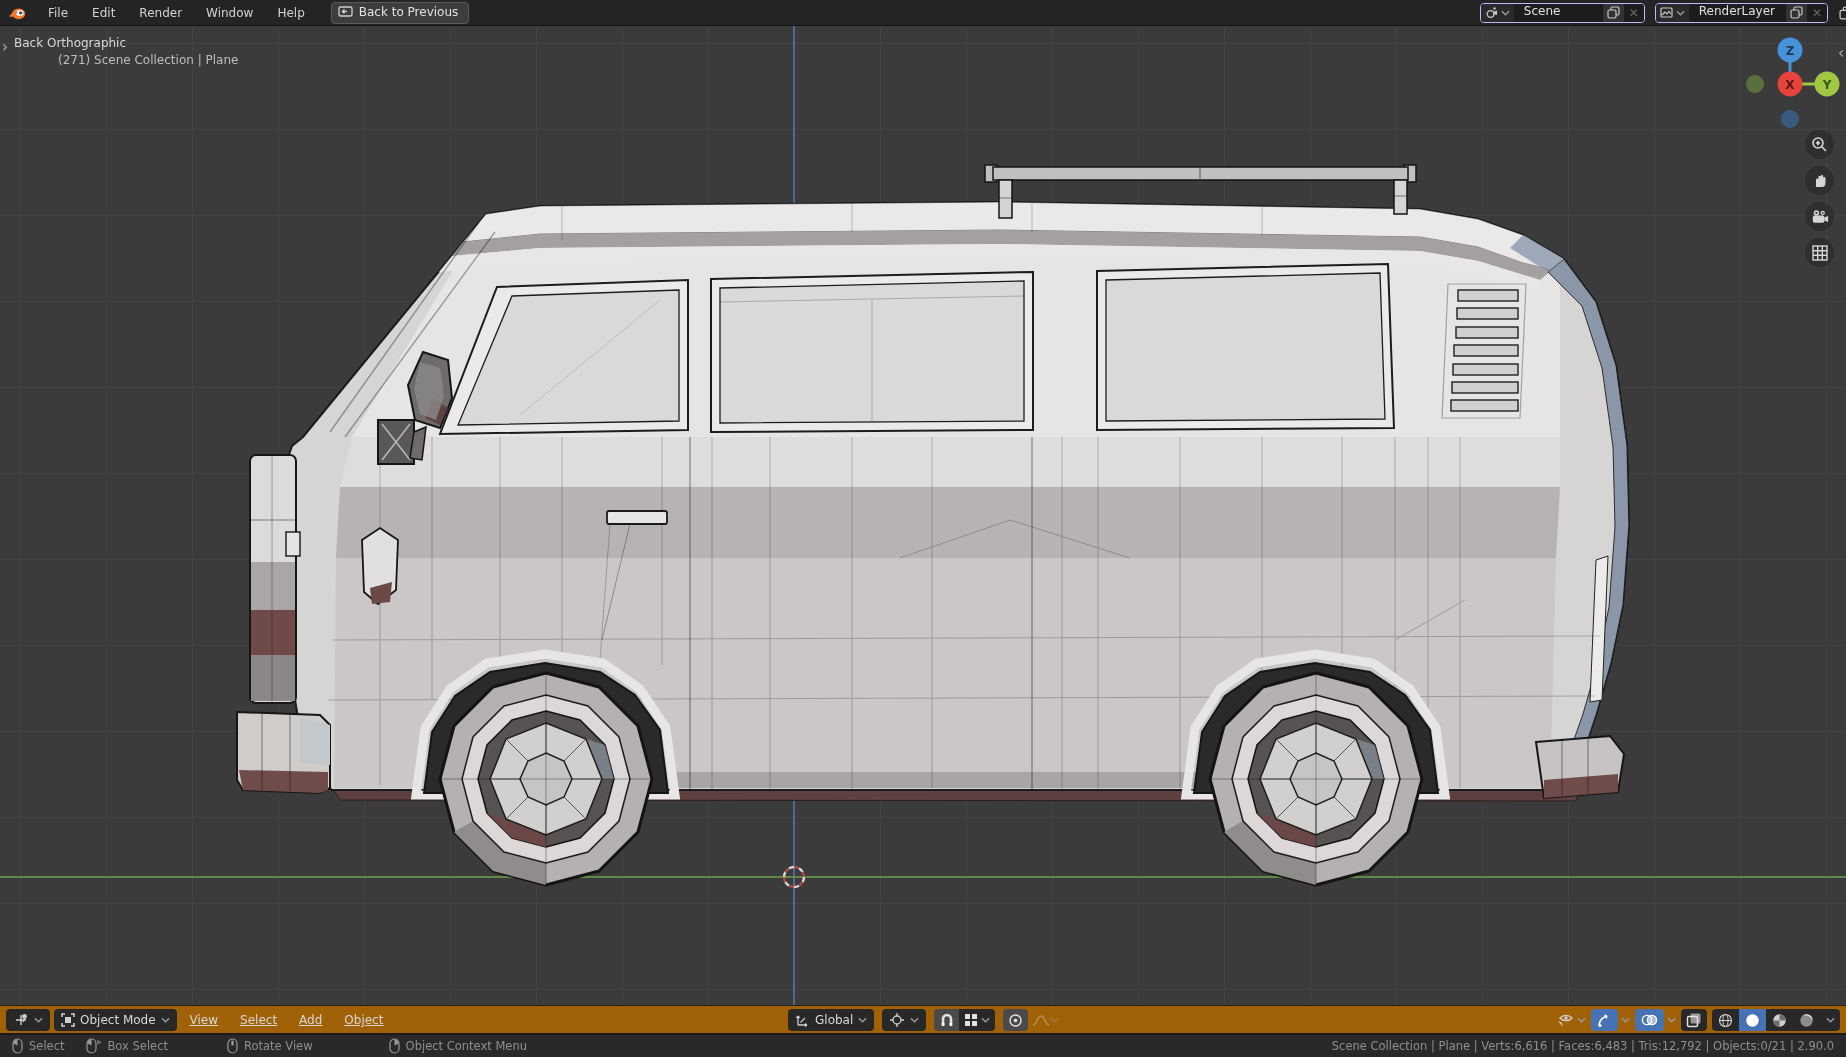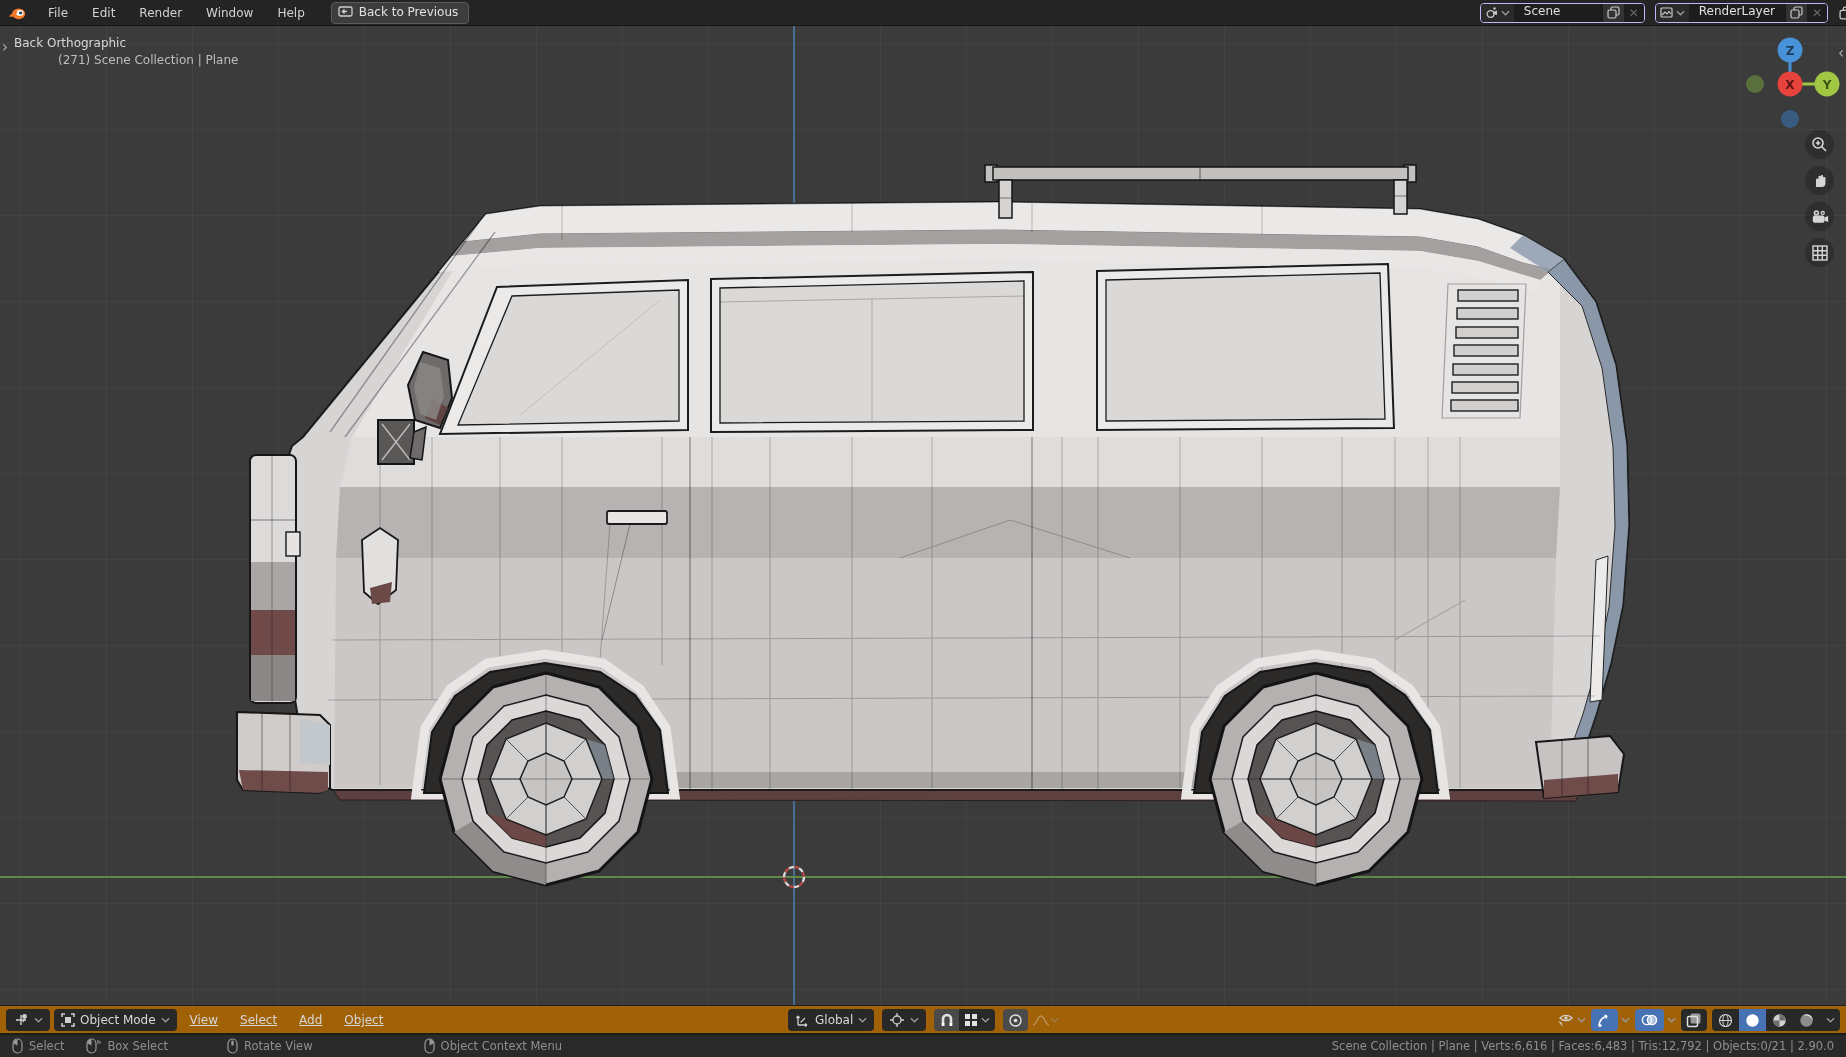--- a/index.html
+++ b/index.html
@@ -561,21 +561,21 @@
       </svg>
       <span>Box Select</span>
     </div>
     <div class="hint" style="margin-left:59px">
       <svg width="11" height="16" viewBox="0 0 11 16">
         <rect x="1" y="1" width="9" height="14" rx="4.5" fill="none" stroke="#9a9a9a" stroke-width="1.2"></rect>
         <rect x="4.3" y="2.5" width="2.4" height="5" rx="1.2" fill="#9a9a9a"></rect>
       </svg>
       <span>Rotate View</span>
     </div>
-    <div class="hint" style="margin-left:111px">
+    <div class="hint" style="margin-left:76px">
       <svg width="11" height="16" viewBox="0 0 11 16">
         <rect x="1" y="1" width="9" height="14" rx="4.5" fill="none" stroke="#9a9a9a" stroke-width="1.2"></rect>
         <path d="M5.5 1.4 A4 4 0 0 1 9.4 5.5 L5.5 7.5 Z" fill="#9a9a9a"></path>
       </svg>
       <span>Object Context Menu</span>
     </div>
     <div class="sb-stats">Scene Collection | Plane | Verts:6,616 | Faces:6,483 | Tris:12,792 | Objects:0/21 | 2.90.0</div>
   </div>
 
 </div>

